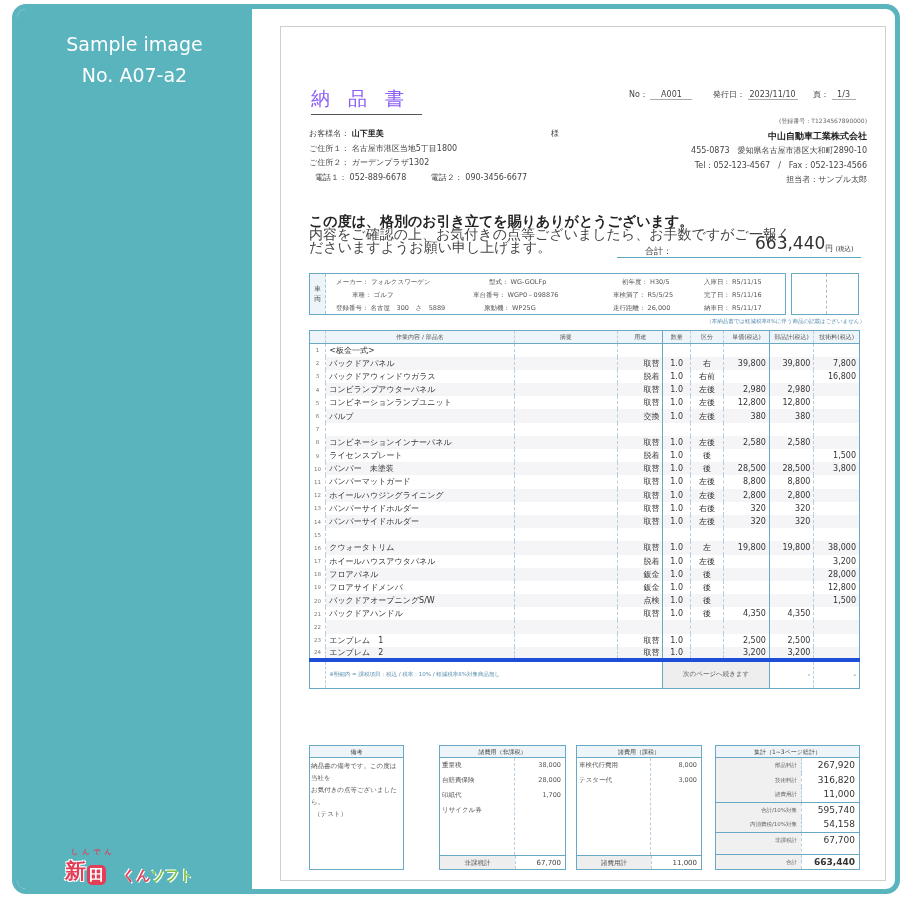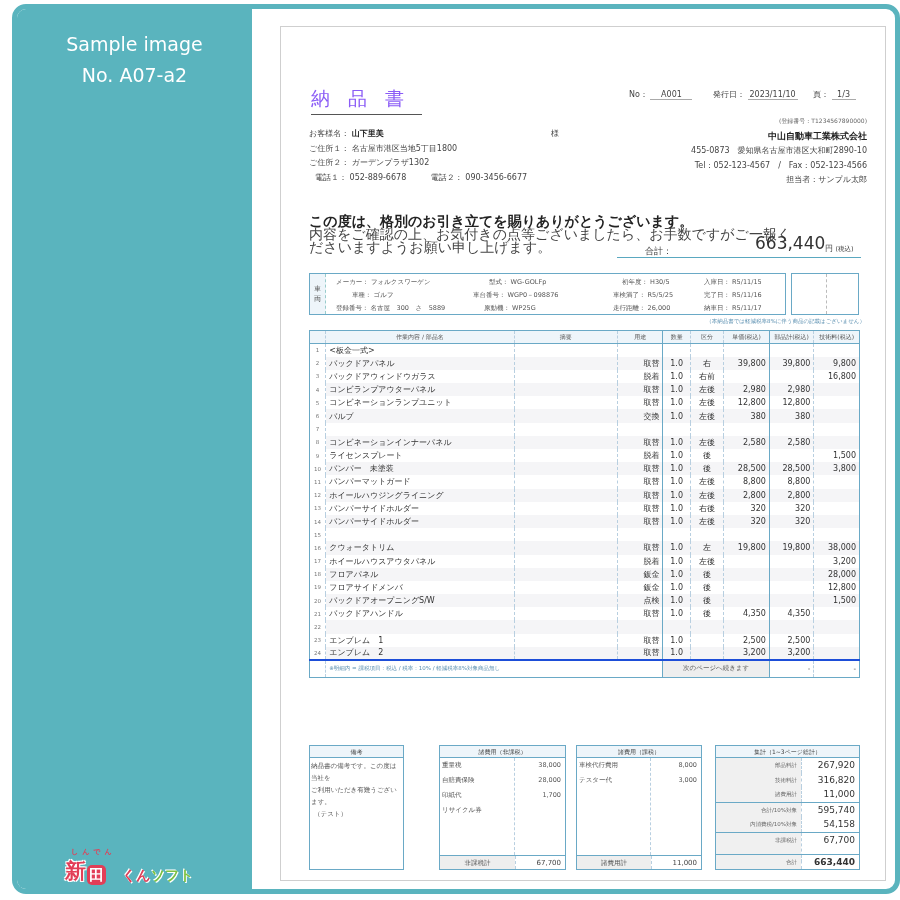--- a/index.html
+++ b/index.html
@@ -56,21 +56,21 @@
   table.items td.name { width: 186px; }
   table.items td.memo { width: 102px; }
   table.items td.use { width: 45px; text-align: right; }
   table.items td.qty { width: 27px; text-align: center; border-left: 1px solid #6aa9c6; }
   table.items td.div { width: 33px; text-align: center; }
   table.items td.price, table.items td.parts, table.items td.tech { text-align: right; }
   table.items td.price { width: 45px; }
   table.items td.parts { width: 44px; border-left: 1px solid #6aa9c6; }
   table.items td.tech { width: 45px; }
   table.items th.qty-h, table.items th.parts-h { border-left: 1px solid #6aa9c6; }
-  table.items tr.foot td { border-top: 2px solid #1d4ed8; font-size: 5.5px; color: #5a8fb0; background: #fff; height: 17px; }
+  table.items tr.foot td { border-top: 4px solid #1d4ed8; font-size: 5.5px; color: #5a8fb0; background: #fff; height: 28px; }
   table.items tr.foot td.cont { text-align: center; background: #eee; color: #555; font-size: 6.5px; border-left: 1px solid #6aa9c6; }
   table.items tr.foot td.dash { text-align: right; color: #444; font-size: 7px; }
 
   
   .box { position: absolute; top: 718px; height: 125px; border: 1px solid #6aa9c6; font-size: 6.5px; color: #555; }
   .box .bh { height: 12px; line-height: 12px; text-align: center; border-bottom: 1px solid #6aa9c6; background: #eef5fa; font-size: 6px; color: #444; }
   .box .row { display: flex; height: 15px; line-height: 15px; }
   .box .row .k { flex: 1; padding-left: 2px; }
   .box .row .val { width: 50px; text-align: right; padding-right: 4px; border-left: 1px dashed #b8cfe0; }
   .box .foot { position: absolute; bottom: 0; left: 0; right: 0; height: 14px; line-height: 14px; display: flex; border-top: 1px solid #6aa9c6; background: #eee; }
@@ -208,21 +208,21 @@
           </tr>
           <tr>
             <td class="no">2</td>
             <td class="name">バックドアパネル</td>
             <td class="memo"></td>
             <td class="use">取替</td>
             <td class="qty">1.0</td>
             <td class="div">右</td>
             <td class="price">39,800</td>
             <td class="parts">39,800</td>
-            <td class="tech">9,800</td>
+            <td class="tech">7,800</td>
           </tr>
           <tr>
             <td class="no">3</td>
             <td class="name">バックドアウィンドウガラス</td>
             <td class="memo"></td>
             <td class="use">脱着</td>
             <td class="qty">1.0</td>
             <td class="div">右前</td>
             <td class="price"></td>
             <td class="parts"></td>
@@ -468,21 +468,21 @@
           <td class="dash" style="border-left:1px solid #6aa9c6;">-</td>
           <td class="dash">-</td>
         </tr>
       </tfoot>
     </table>
 
     <div class="box" style="left:28px; width:95px;">
       <div class="bh">備考</div>
       <div style="padding:2px 1px; line-height:12px;">
         <div>納品書の備考です。この度は当社を</div>
-        <div>ご利用いただき有難うございます。</div>
+        <div>お気付きの点等ございましたら。</div>
         <div style="padding-left:3px;">（テスト）</div>
       </div>
     </div>
 
     <div class="box" style="left:158px; width:127px;">
       <div class="bh">諸費用（非課税）</div>
       <div class="dashv"></div>
       <div id="nontax-rows">
           <div class="row">
             <span class="k">重量税</span>

